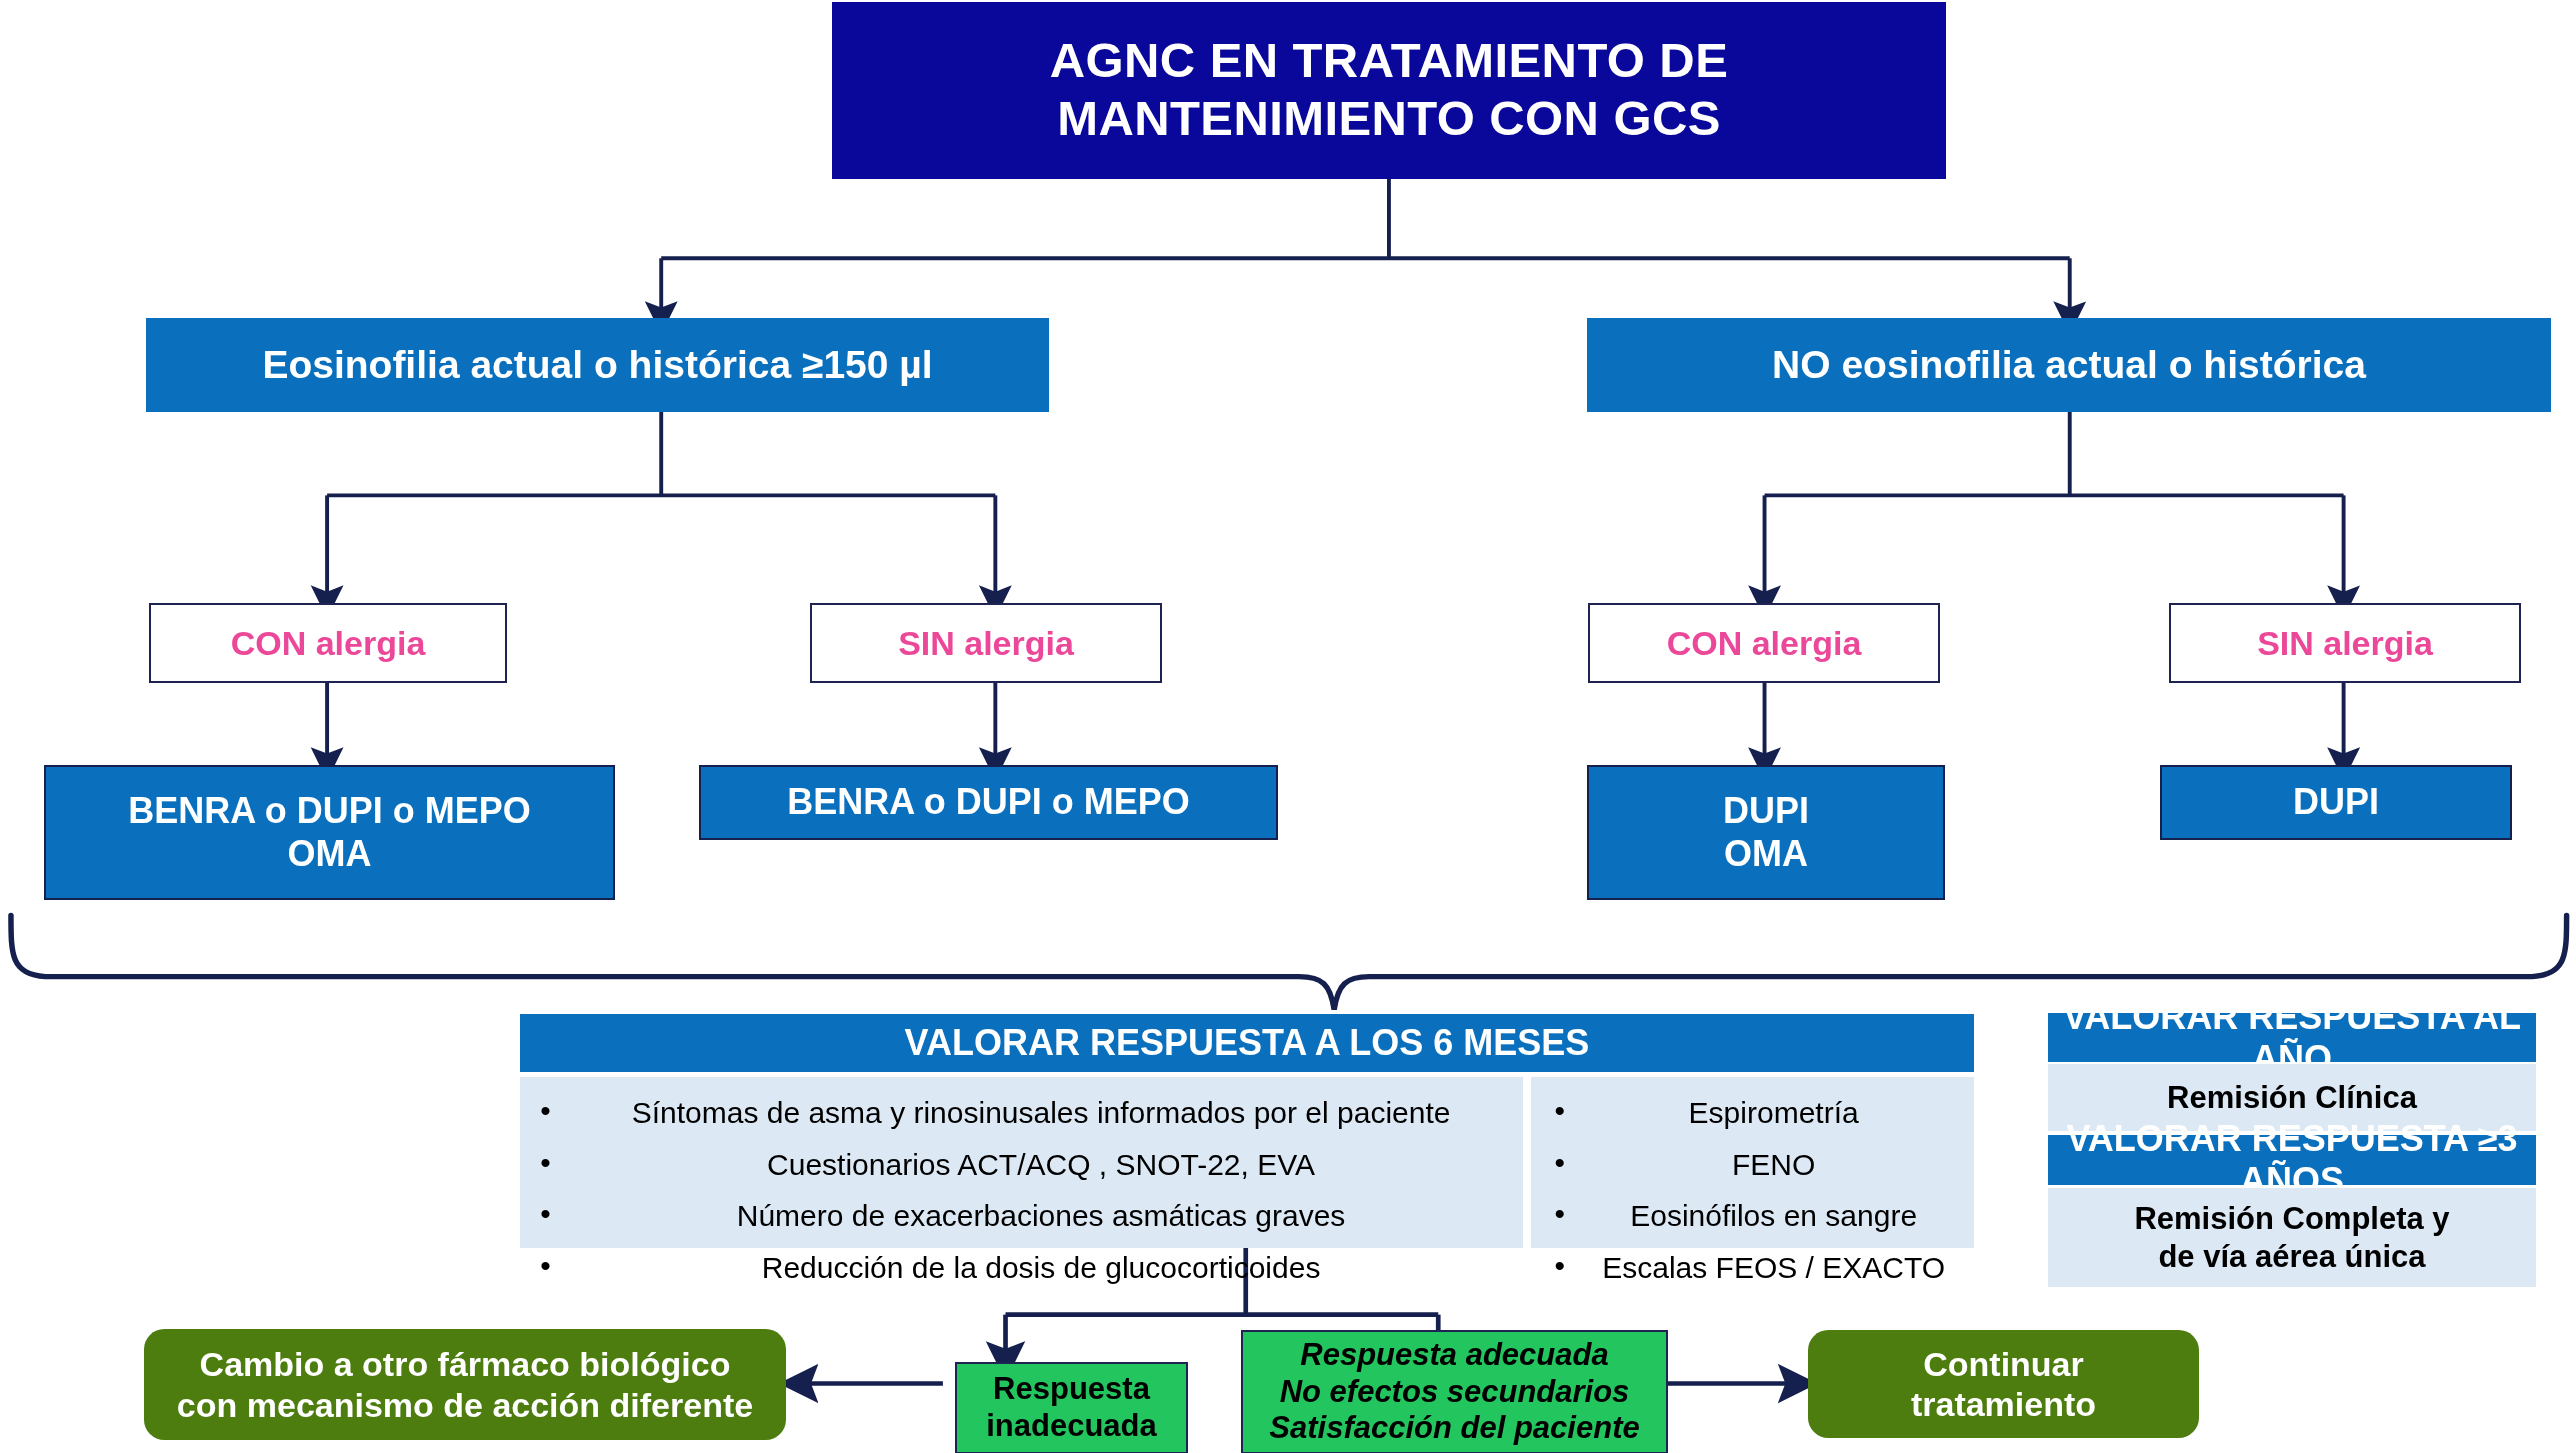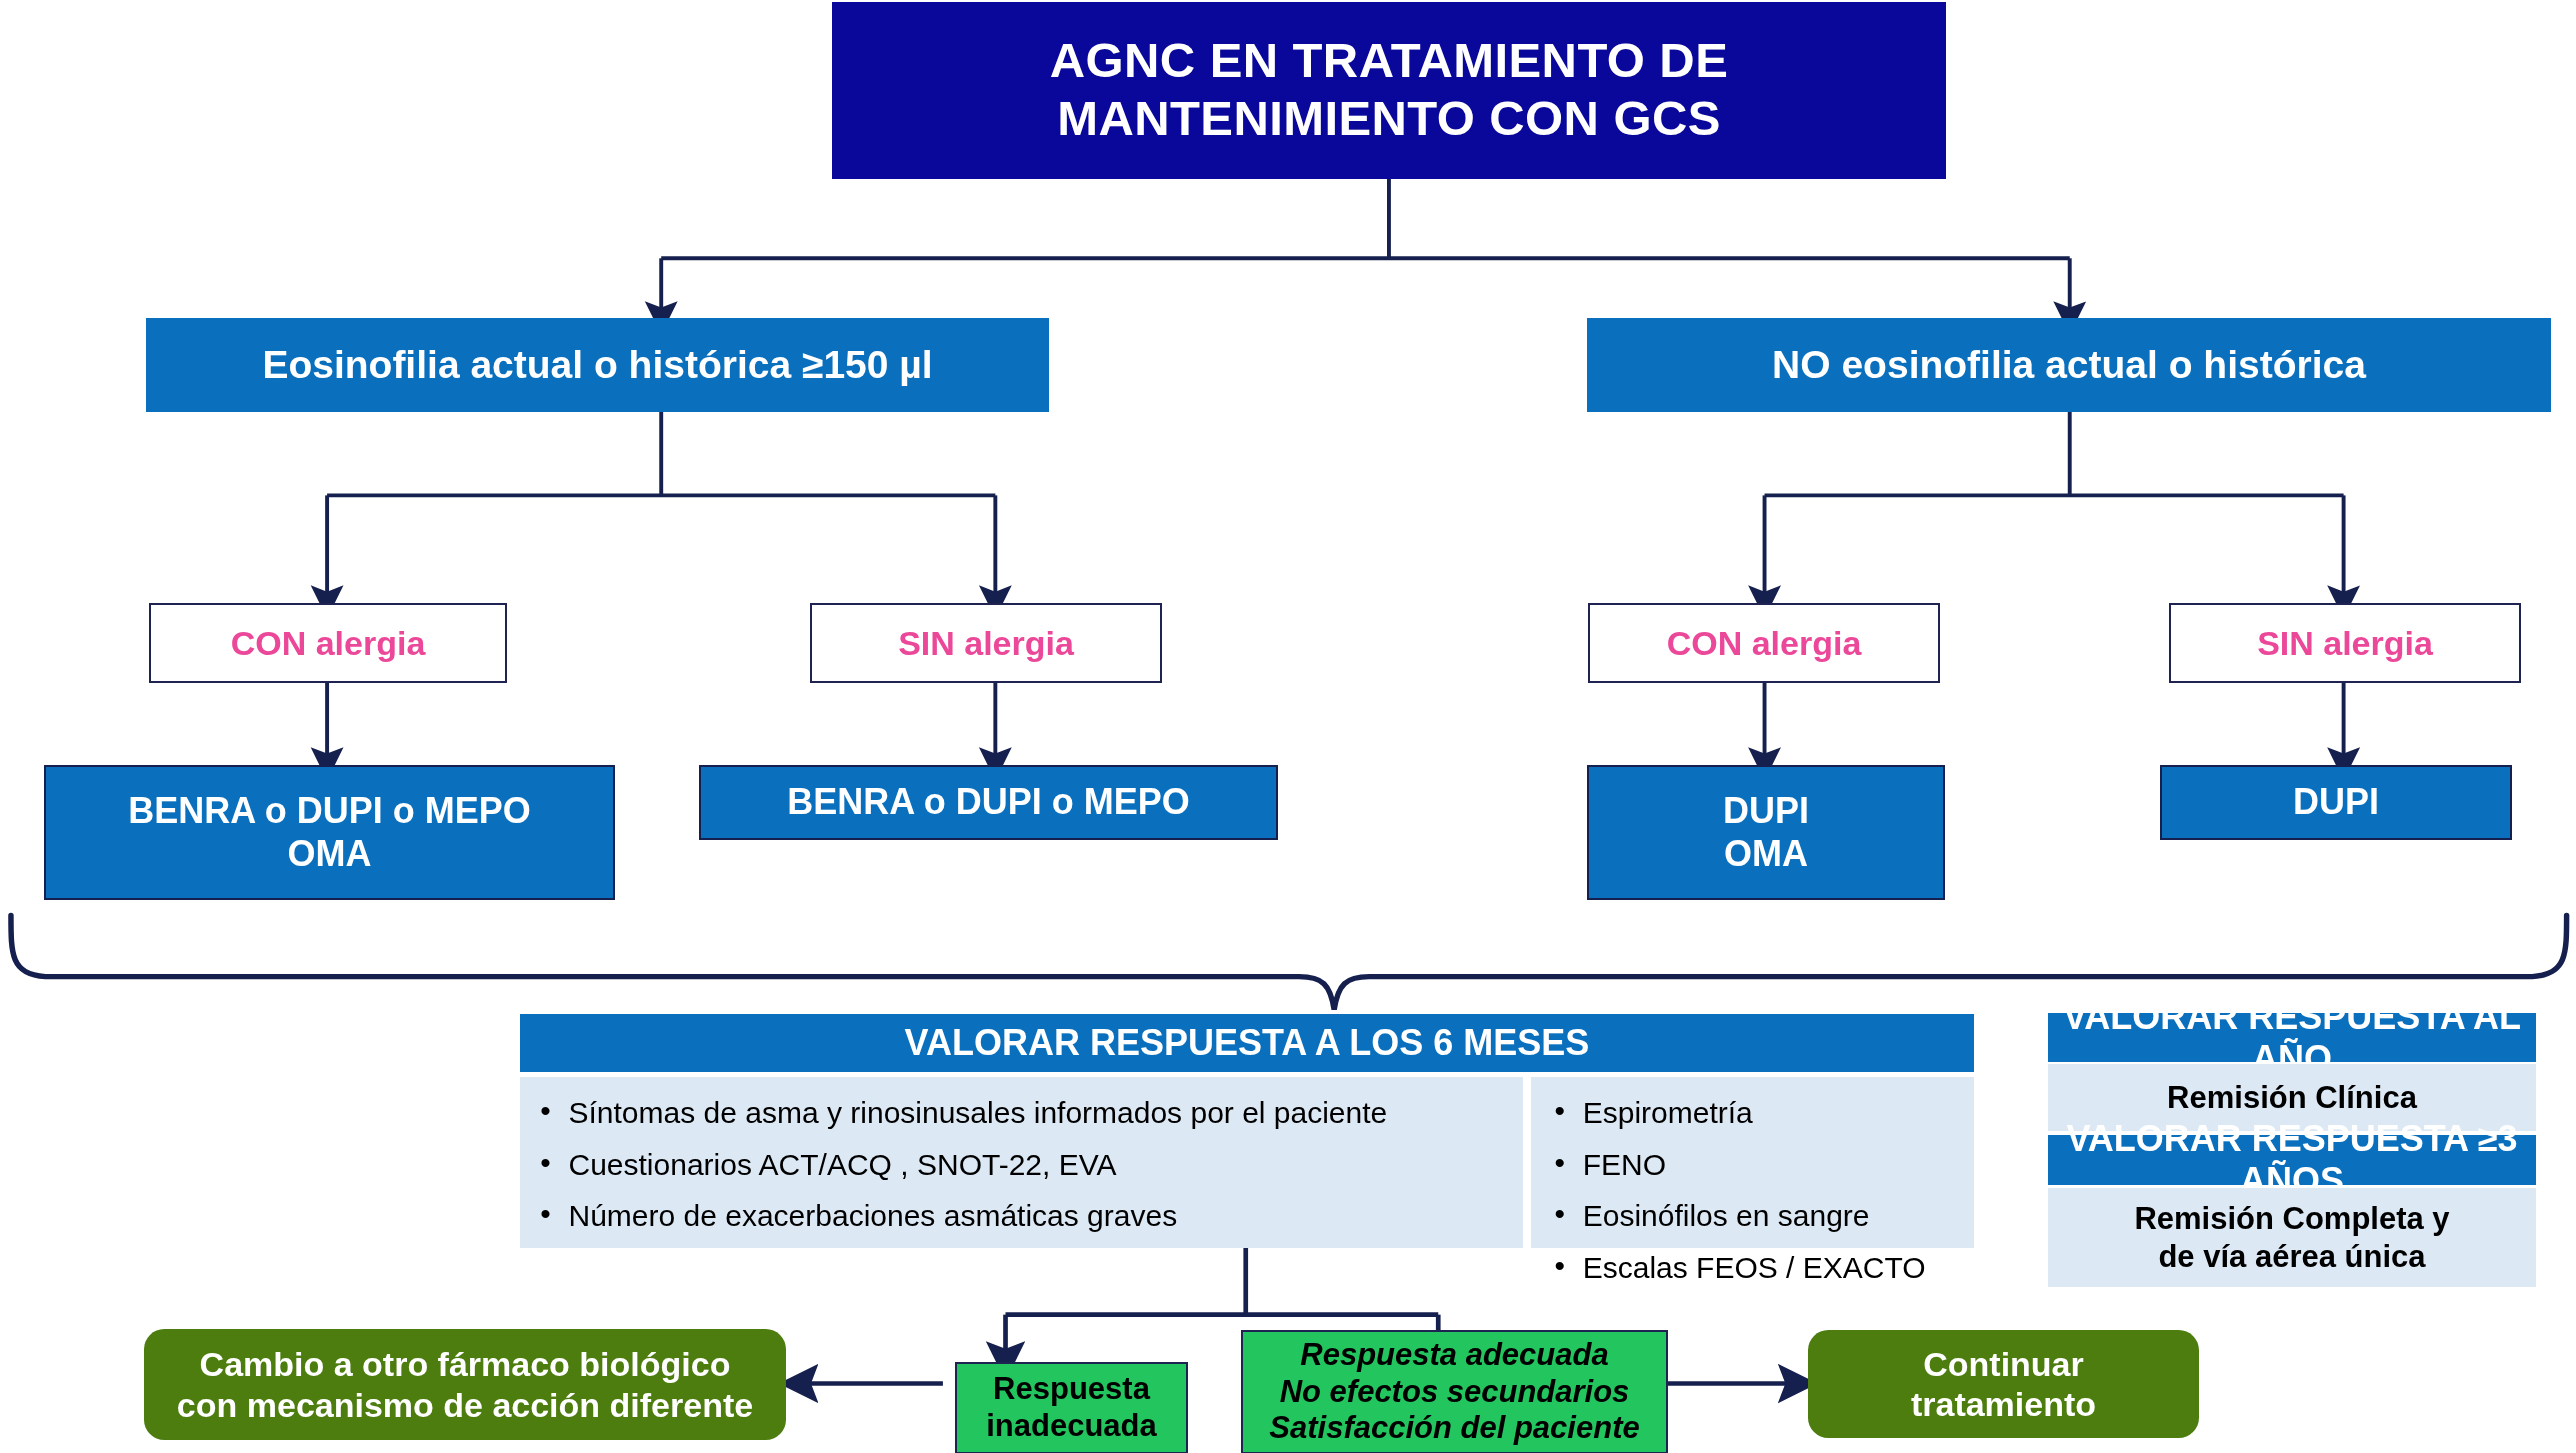--- a/index.html
+++ b/index.html
@@ -68,20 +68,21 @@
     font-size: 36px;
     display: flex;
     align-items: center;
     justify-content: center;
     text-align: center;
   }
   .panel-body {
     position: absolute;
     box-sizing: border-box;
     background: #DCE8F4;
+    text-align: center;
   }
   .panel-body ul {
     margin: 0;
     padding: 0;
     list-style: none;
   }
   .panel-body li {
     position: relative;
     padding-left: 36px;
     font-size: 30px;
@@ -262,20 +263,21 @@
 
   <div class="panel-header" style="left:520px; top:1014px; width:1454px; height:58px;">
     <span>VALORAR RESPUESTA A LOS 6 MESES</span>
   </div>
 
   <div class="panel-body" style="left:520px; top:1077px; width:1003px; height:171px; padding:17px 9.4px 0 12.5px;">
     <ul>
       <li>Síntomas de asma y rinosinusales informados por el paciente</li>
       <li>Cuestionarios ACT/ACQ , SNOT-22, EVA</li>
       <li>Número de exacerbaciones asmáticas graves</li>
+      <li>Reducción de la dosis de glucocorticoides</li>
     </ul>
   </div>
 
   <div class="panel-body" style="left:1531px; top:1077px; width:443px; height:171px; padding:17px 9.4px 0 15.7px;">
     <ul>
       <li>Espirometría</li>
       <li>FENO</li>
       <li>Eosinófilos en sangre</li>
       <li>Escalas FEOS / EXACTO</li>
     </ul>

